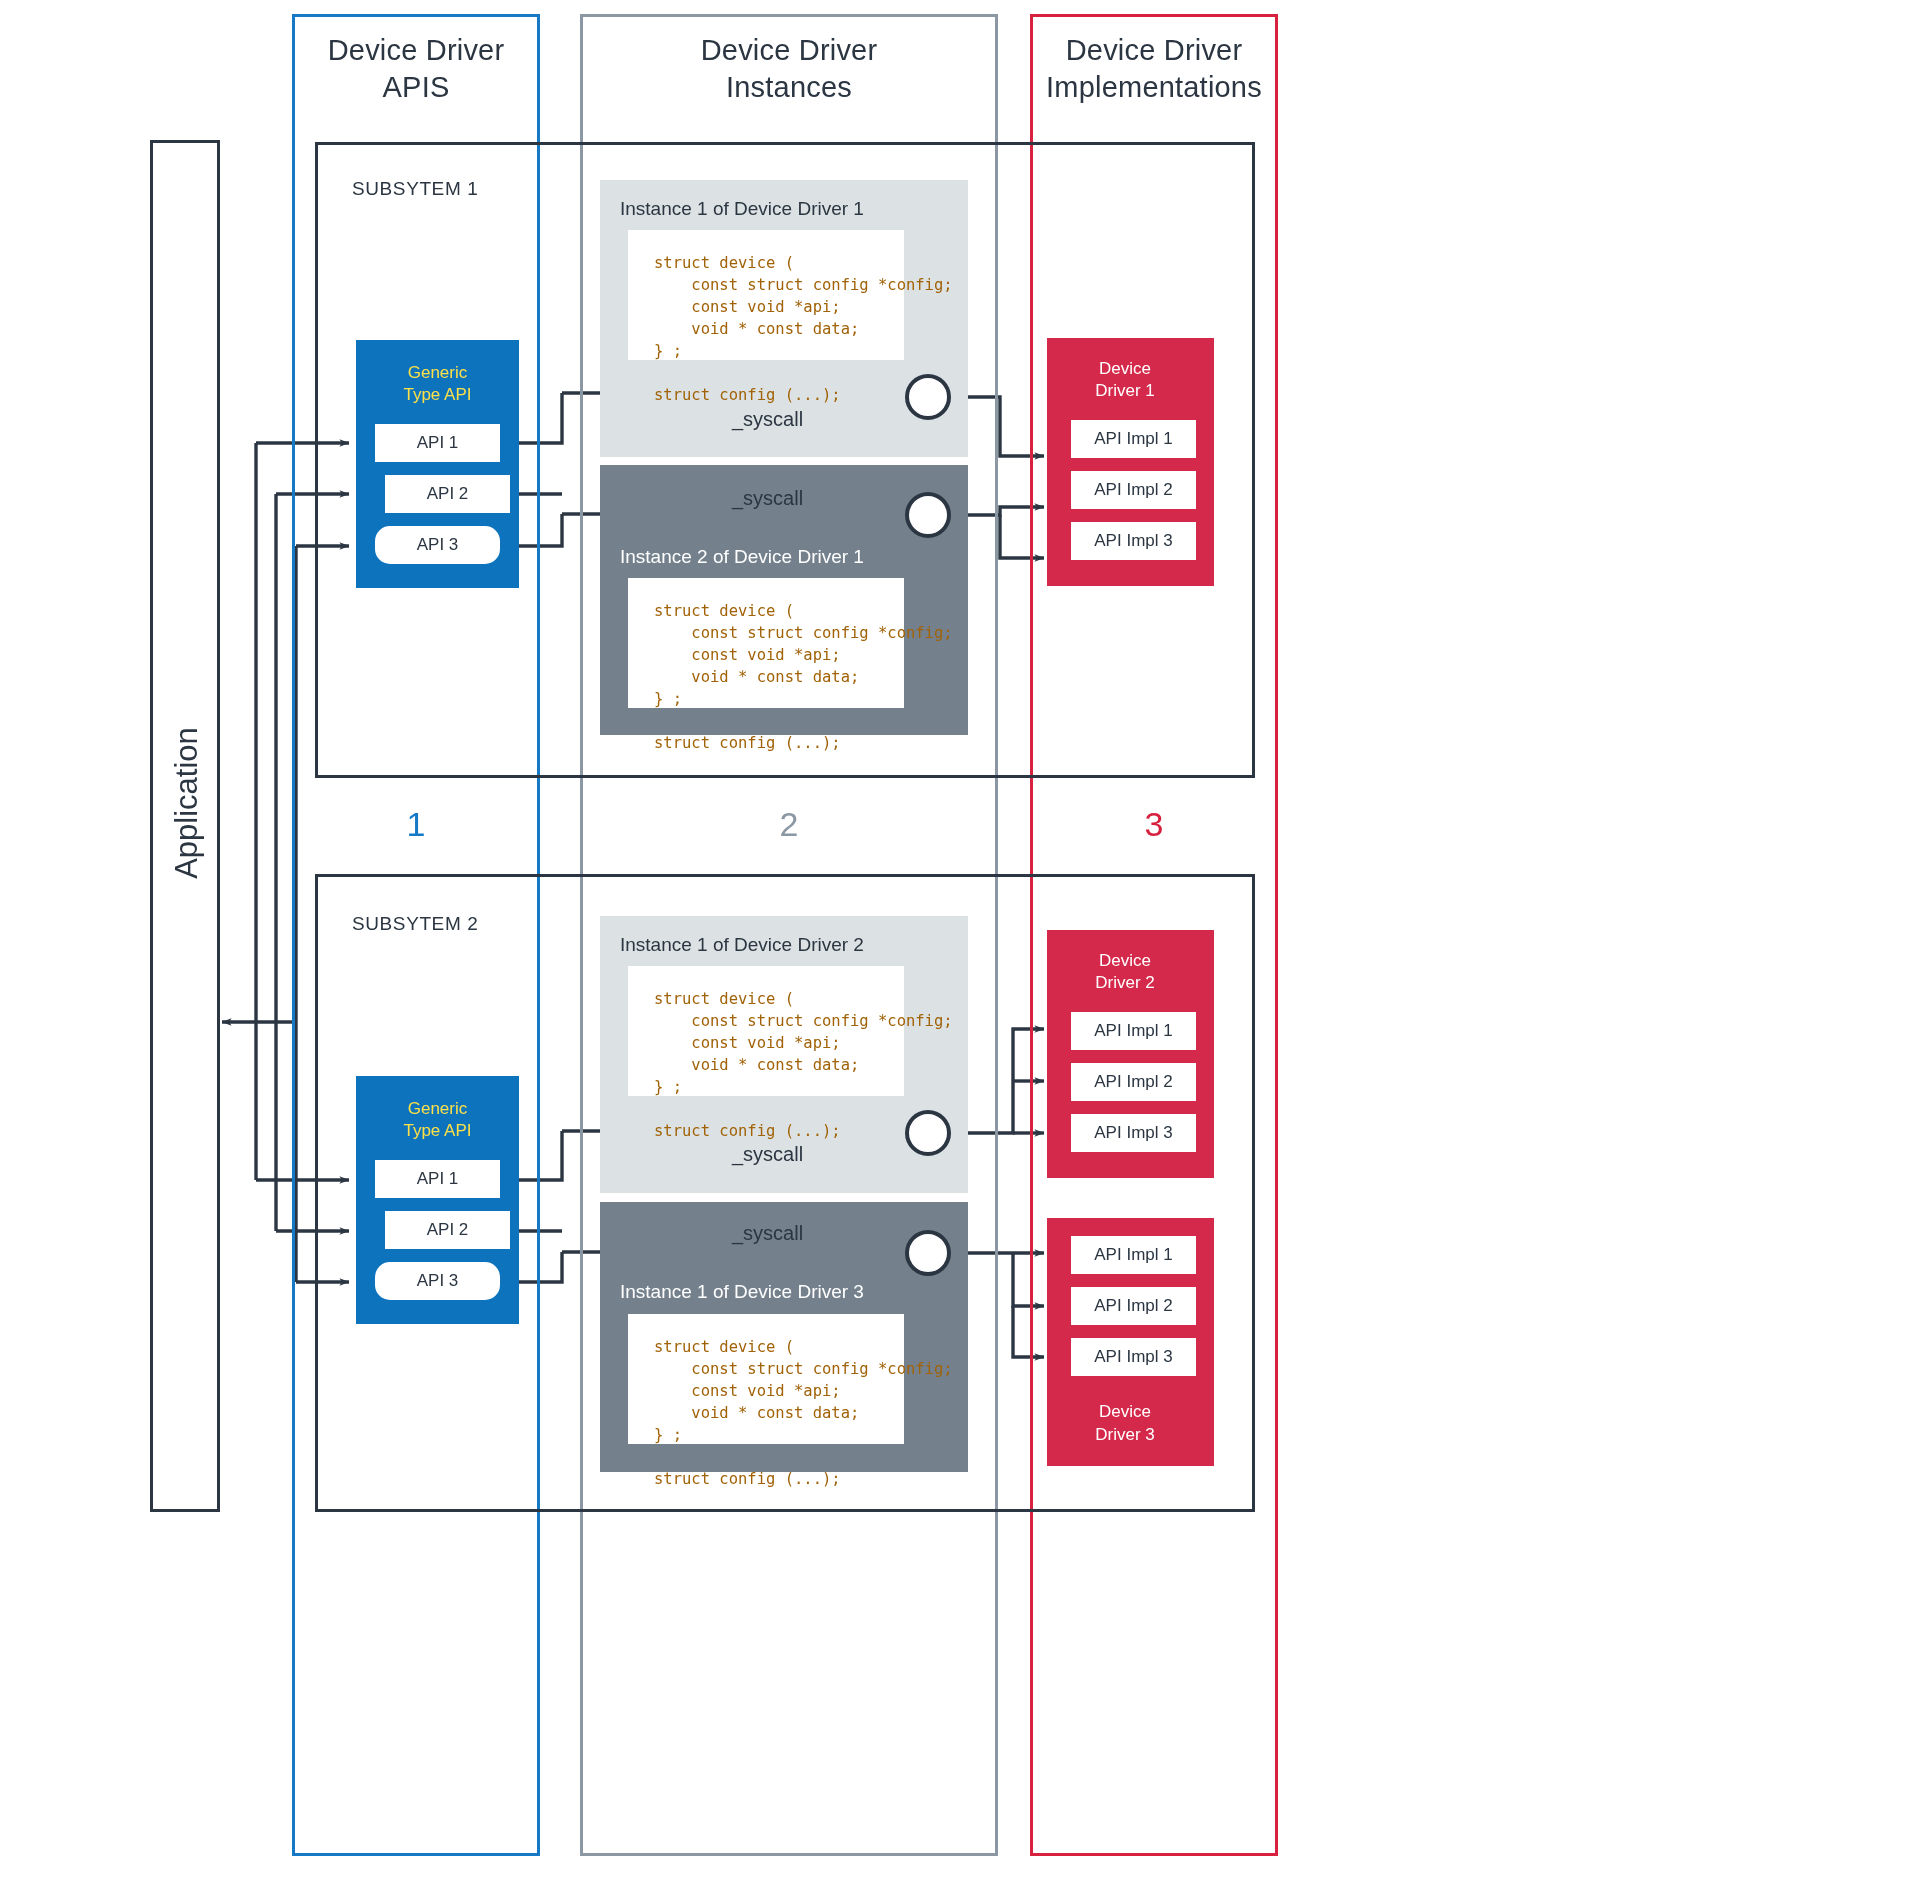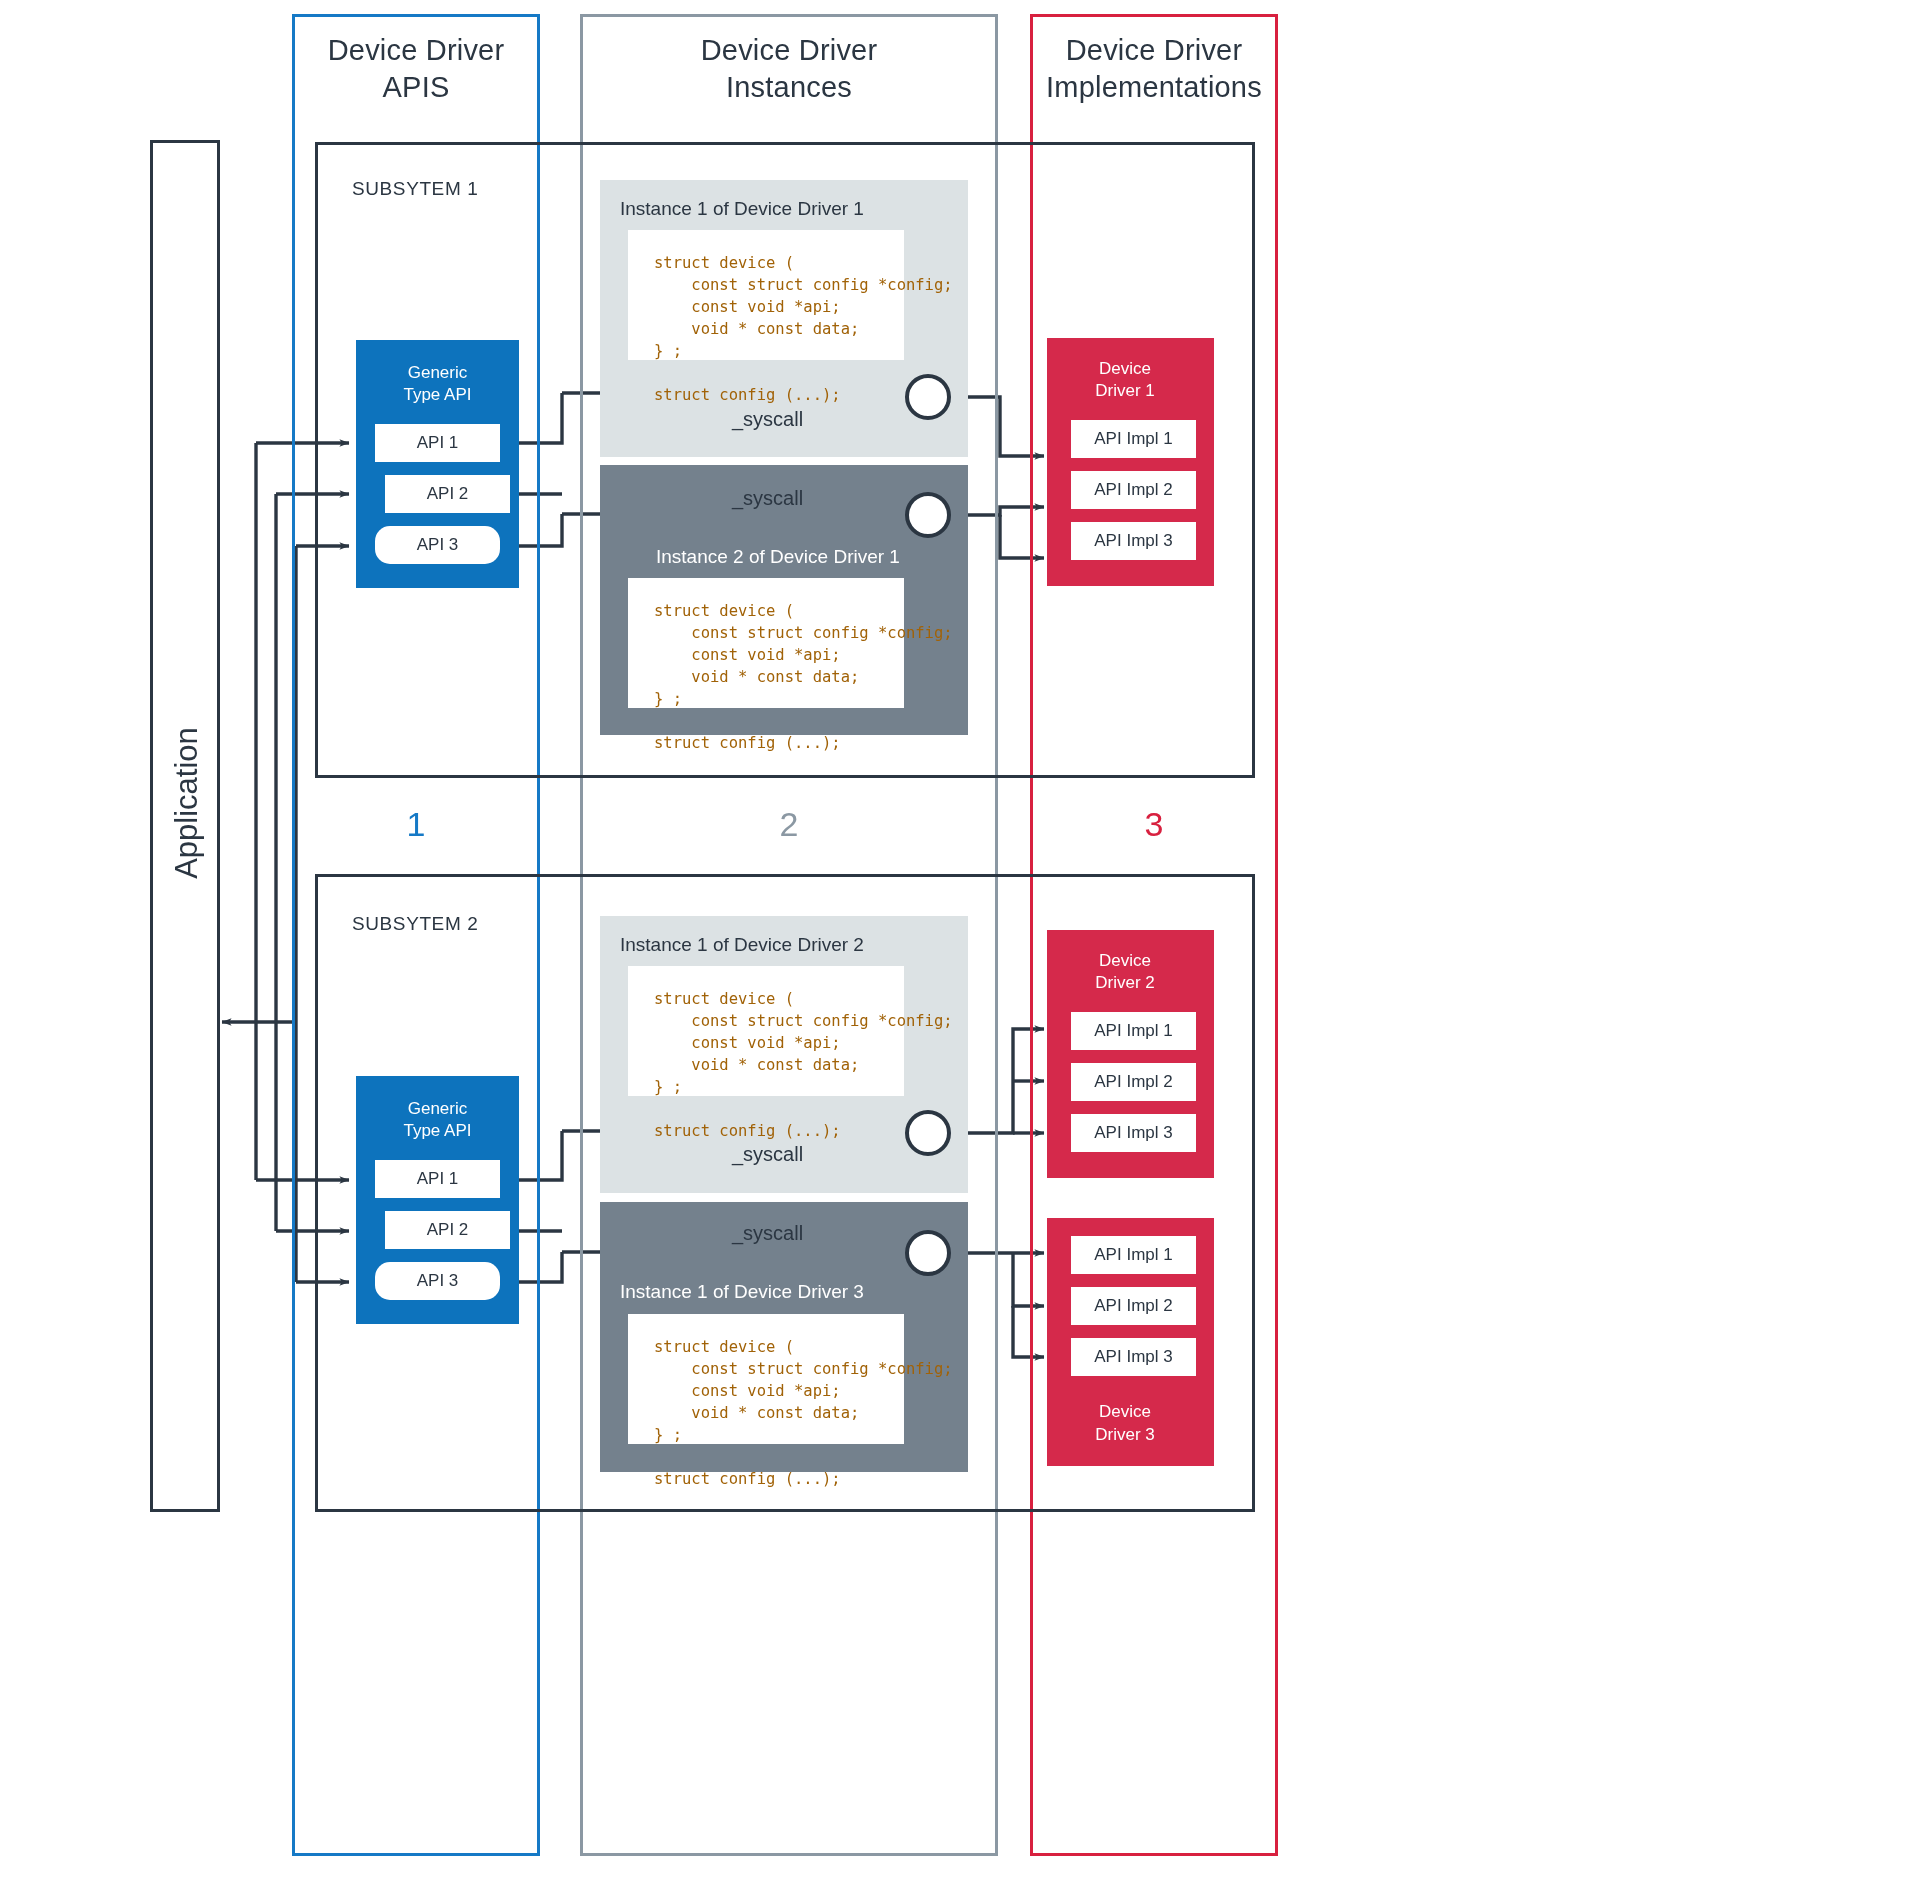--- a/index.html
+++ b/index.html
@@ -95,21 +95,21 @@
     position: absolute;
     background: #0d73bd;
     box-sizing: border-box;
   }
   .gapi1 { left: 356px; top: 340px;  width: 163px; height: 248px; }
   .gapi2 { left: 356px; top: 1076px; width: 163px; height: 248px; }
   .gapi-title {
     position: absolute;
     left: 0; right: 0; top: 22px;
     text-align: center;
-    color: #ffffff;
+    color: #fde047;
     font-size: 17px;
     line-height: 1.32;
     white-space: pre-line;
   }
   .api-item {
     position: absolute;
     left: 19px;
     width: 125px;
     height: 38px;
     background: #ffffff;
@@ -156,21 +156,21 @@
 
   
   .inst-a       { left: 600px; top: 180px;  width: 368px; height: 277px; }
   .inst-a-ttl   { left: 620px; top: 198px; }
   .inst-a-code  { left: 628px; top: 230px;  width: 276px; height: 130px; }
   .inst-a-sys   { left: 732px; top: 408px; }
 
   
   .inst-b       { left: 600px; top: 465px;  width: 368px; height: 270px; }
   .inst-b-sys   { left: 732px; top: 487px; }
-  .inst-b-ttl   { left: 620px; top: 546px; margin-left: 36px; }
+  .inst-b-ttl   { left: 620px; top: 546px; }
   .inst-b-code  { left: 628px; top: 578px;  width: 276px; height: 130px; }
 
   
   .inst-c       { left: 600px; top: 916px;  width: 368px; height: 277px; }
   .inst-c-ttl   { left: 620px; top: 934px; }
   .inst-c-code  { left: 628px; top: 966px;  width: 276px; height: 130px; }
   .inst-c-sys   { left: 732px; top: 1143px; }
 
   
   .inst-d       { left: 600px; top: 1202px; width: 368px; height: 270px; }

